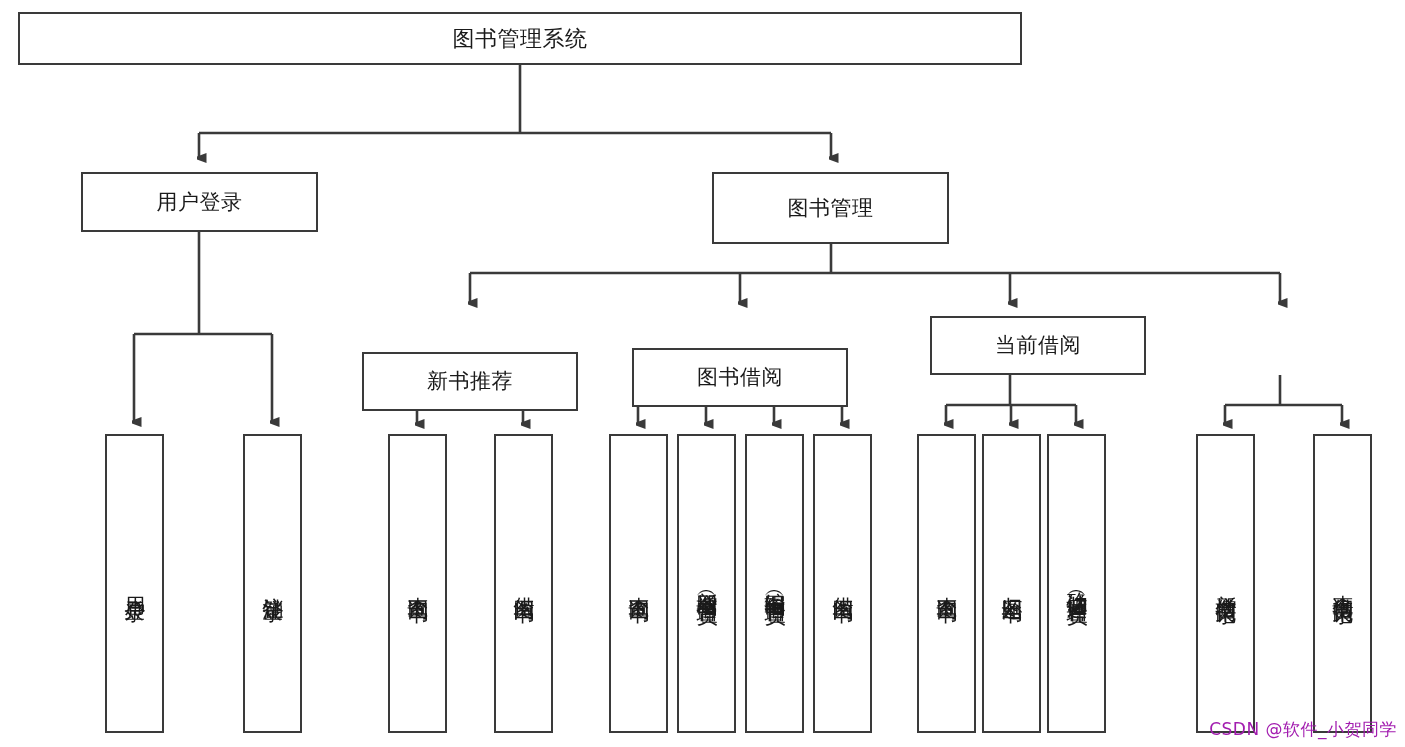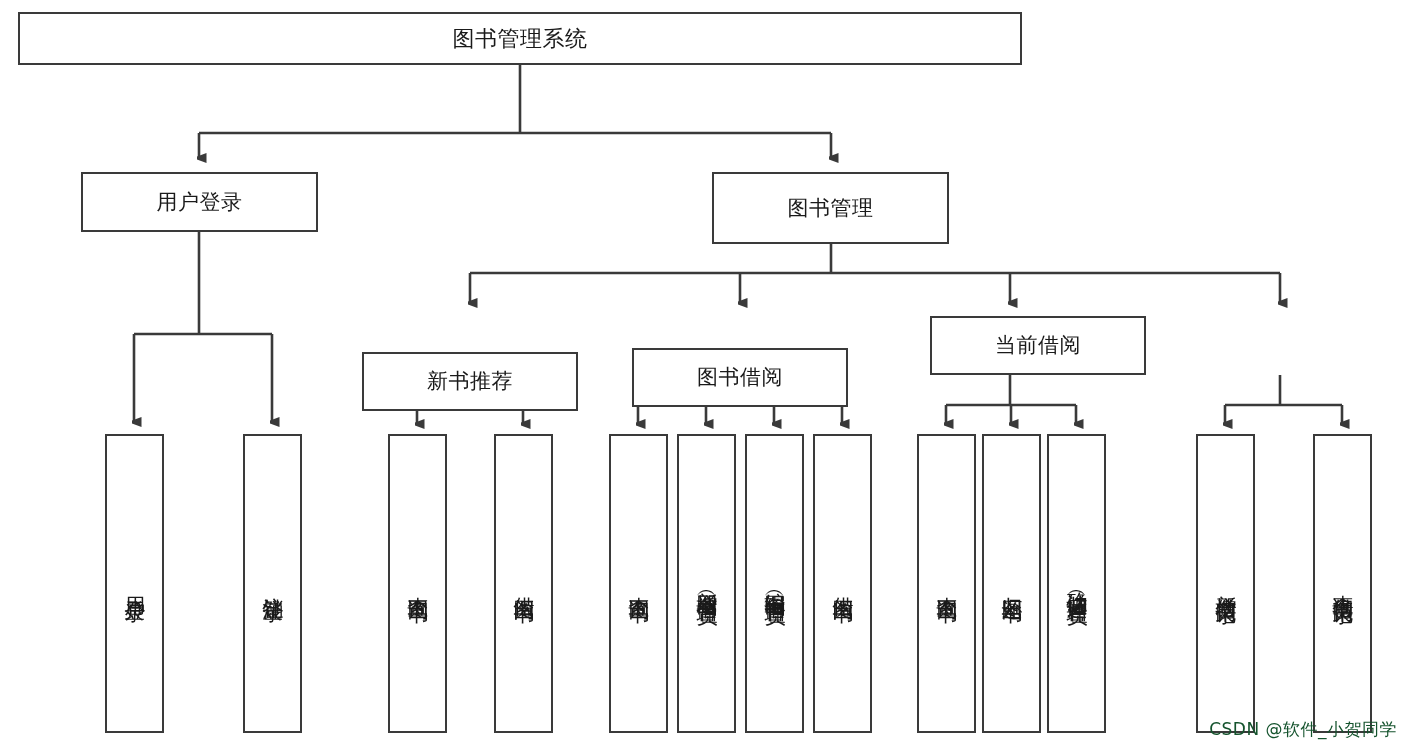--- a/index.html
+++ b/index.html
@@ -60,21 +60,21 @@
     font-size: 21px;
     line-height: 1.0;
     letter-spacing: 2px;
     max-height: 100%;
   }
   #watermark {
     position: absolute;
     right: 8px;
     bottom: 6px;
     font-size: 17px;
-    color: #14532d;
+    color: #a21caf;
     letter-spacing: 0.5px;
     white-space: nowrap;
     pointer-events: none;
   }
 </style>
 </head>
 <body>
 
 <div id="diagram-root">
 

